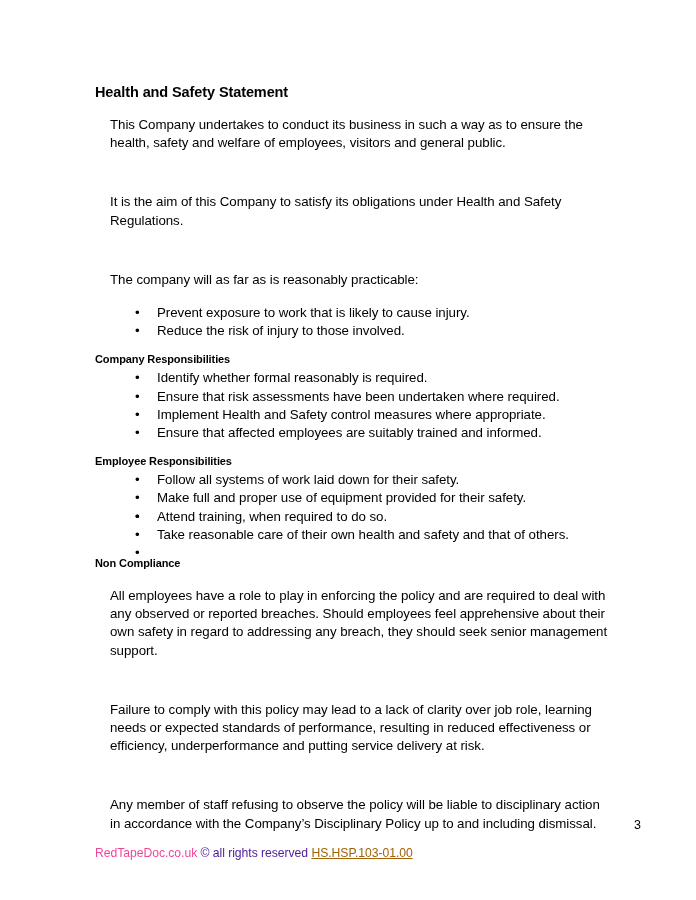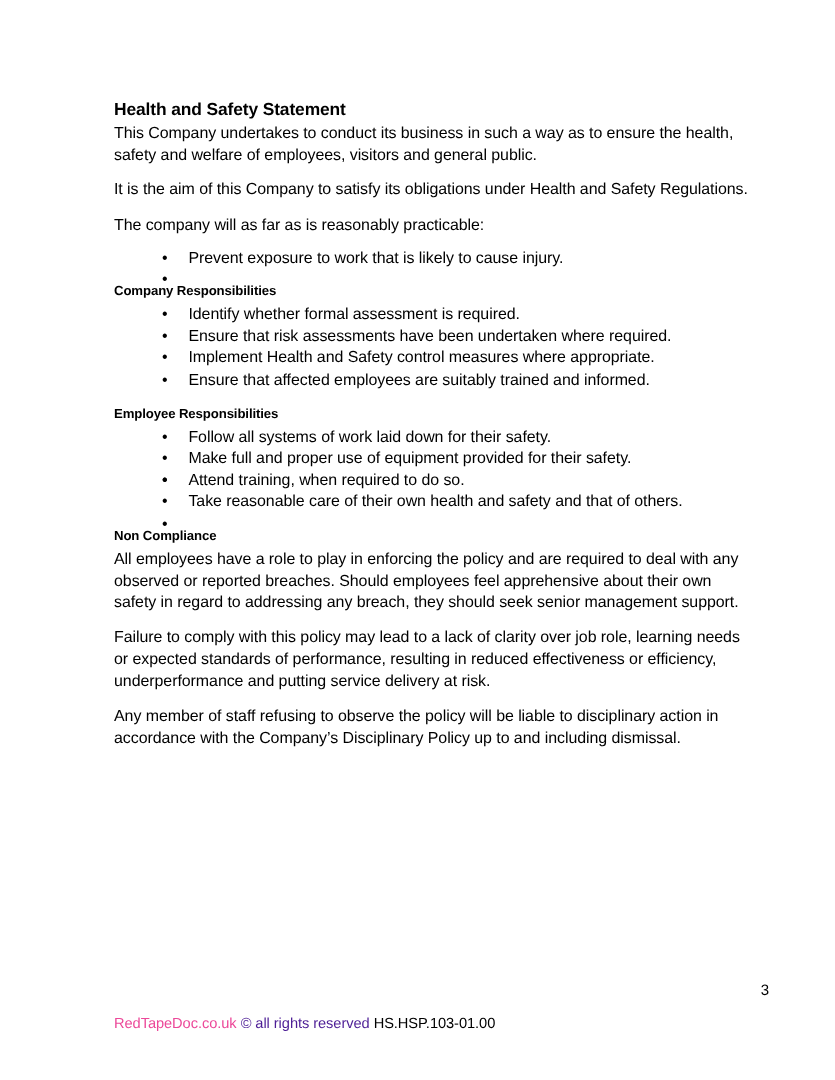--- a/index.html
+++ b/index.html
@@ -45,21 +45,21 @@
     font-size: 11px;
     font-weight: bold;
     line-height: 17px;
     margin: 0 0 1px 0;
     letter-spacing: -0.1px;
   }
 
   p.para {
     font-size: 13.3px;
     line-height: 18.2px;
-    margin: 0;
+    margin: 15px;
     letter-spacing: -0.05px;
   }
 
   .para-gap {
     height: 11px;
   }
 
   .heading-gap {
     height: 11px;
   }
@@ -102,21 +102,22 @@
 
   .footer .brand {
     color: #ec4899;
   }
 
   .footer .copy {
     color: #4c1d95;
   }
 
   .footer .doccode {
-    color: #000000;
+    color: #a16207;
+    text-decoration: underline;
   }
 
   .page-number {
     position: absolute;
     left: 620px;
     top: 818px;
     font-size: 12.5px;
     line-height: 15px;
     color: #000000;
   }
@@ -140,31 +141,32 @@
 
     <p class="para">The company will as far as is reasonably practicable:</p>
 
     <ul class="bullets indented-gap">
       <li>
         <span class="bullet-dot">•</span>
         <span>Prevent exposure to work that is likely to cause injury.</span>
       </li>
       <li>
         <span class="bullet-dot">•</span>
+        <span>Reduce the risk of injury to those involved.</span>
       </li>
     </ul>
 
     <div class="heading-gap"></div>
 
     <h2 class="section-heading">Company Responsibilities</h2>
 
     <ul class="bullets">
       <li>
         <span class="bullet-dot">•</span>
-        <span>Identify whether formal assessment is required.</span>
+        <span>Identify whether formal reasonably is required.</span>
       </li>
       <li>
         <span class="bullet-dot">•</span>
         <span>Ensure that risk assessments have been undertaken where required.</span>
       </li>
       <li>
         <span class="bullet-dot">•</span>
         <span>Implement Health and Safety control measures where appropriate.</span>
       </li>
       <li>

